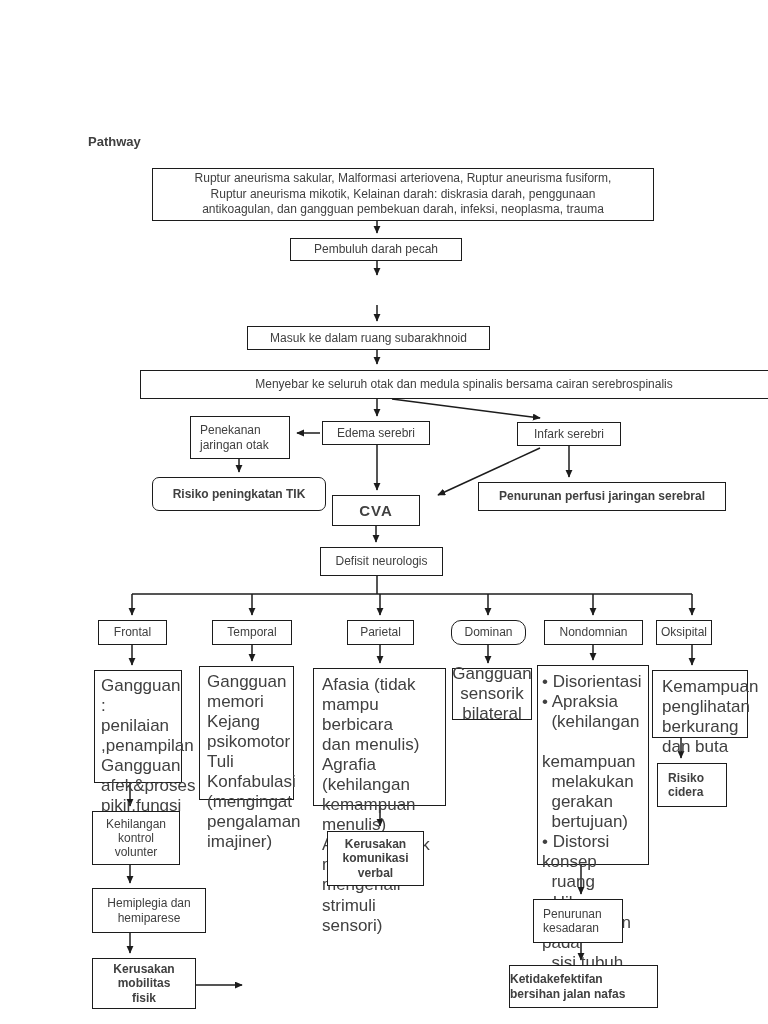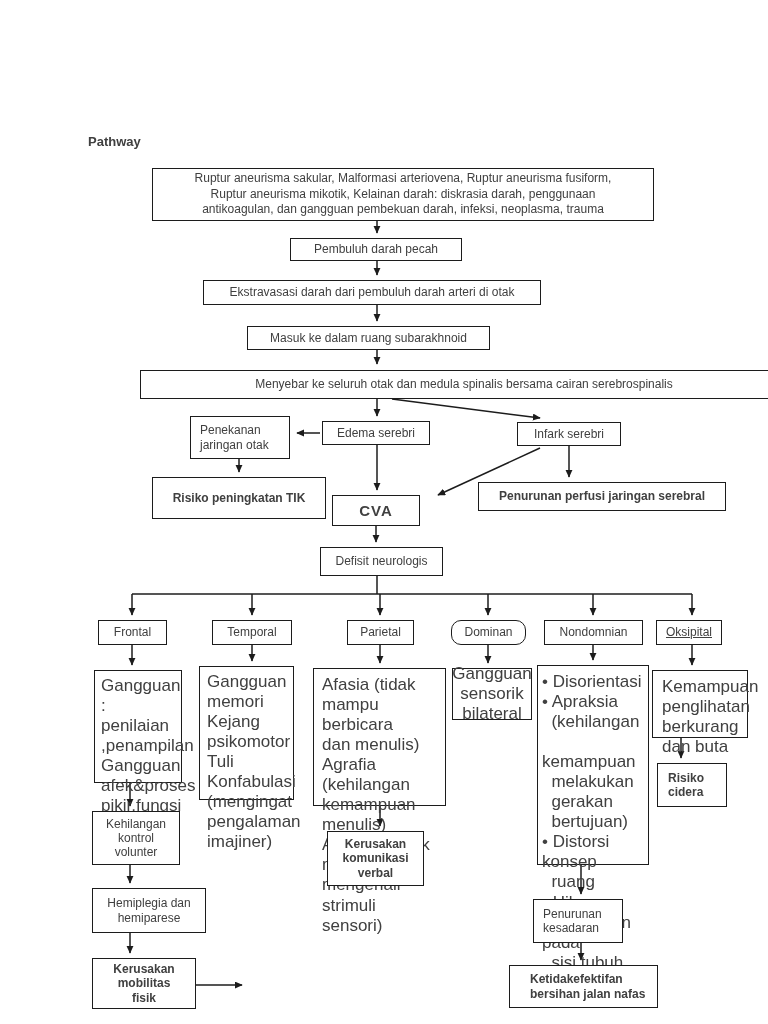--- a/index.html
+++ b/index.html
@@ -69,41 +69,40 @@
       <line x1="681" y1="690" x2="681" y2="710" marker-end="url(#ah)"></line>
       <line x1="581" y1="817" x2="581" y2="846" marker-end="url(#ah)"></line>
       <line x1="581" y1="895" x2="581" y2="912" marker-end="url(#ah)"></line>
     </g>
   </svg>
 
   <div class="node" style="left:152px;top:120px;width:502px;height:53px;line-height:1.3;">Ruptur aneurisma sakular, Malformasi arteriovena, Ruptur aneurisma fusiform,
 Ruptur aneurisma mikotik, Kelainan darah: diskrasia darah, penggunaan
 antikoagulan, dan gangguan pembekuan darah, infeksi, neoplasma, trauma</div>
   <div class="node" style="left:290px;top:190px;width:172px;height:23px;">Pembuluh darah pecah</div>
-  <div class="node" style="left:203px;top:232px;width:338px;height:25px;">Ekstravasasi darah dari pembuluh darah arteri di otak</div>
   <div class="node" style="left:247px;top:278px;width:243px;height:24px;">Masuk ke dalam ruang subarakhnoid</div>
   <div class="node" style="left:140px;top:322px;width:648px;height:29px;">Menyebar ke seluruh otak dan medula spinalis bersama cairan serebrospinalis</div>
 
   <div class="node leftalign" style="left:190px;top:368px;width:100px;height:43px;padding-left:9px;">Penekanan
 jaringan otak</div>
   <div class="node" style="left:322px;top:373px;width:108px;height:24px;">Edema serebri</div>
   <div class="node" style="left:517px;top:374px;width:104px;height:24px;">Infark serebri</div>
 
-  <div class="node bold" style="left:152px;top:429px;width:174px;height:42px;">Risiko peningkatan TIK</div>
+  <div class="node bold" style="left:152px;top:429px;width:174px;height:34px;border-radius:7px;">Risiko peningkatan TIK</div>
   <div class="node cva" style="left:332px;top:447px;width:88px;height:31px;">CVA</div>
   <div class="node bold" style="left:478px;top:434px;width:248px;height:29px;">Penurunan perfusi jaringan serebral</div>
 
   <div class="node" style="left:320px;top:499px;width:123px;height:29px;">Defisit neurologis</div>
 
   <div class="node" style="left:98px;top:572px;width:69px;height:25px;">Frontal</div>
   <div class="node" style="left:212px;top:572px;width:80px;height:25px;text-align:right;">Temporal</div>
   <div class="node" style="left:347px;top:572px;width:67px;height:25px;">Parietal</div>
   <div class="node" style="left:451px;top:572px;width:75px;height:25px;border-radius:10px;">Dominan</div>
   <div class="node" style="left:544px;top:572px;width:99px;height:25px;">Nondomnian</div>
-  <div class="node" style="left:656px;top:572px;width:66px;height:25px;text-decoration:underline;">Oksipital</div>
+  <div class="node" style="left:656px;top:572px;width:56px;height:25px;">Oksipital</div>
 
   <div class="node topalign leftalign fs11" style="left:94px;top:622px;width:88px;height:113px;padding:5px 6px;">Gangguan   :
 penilaian
 ,penampilan
 Gangguan
 afek&amp;proses
 pikir,fungsi
 motorik</div>
   <div class="node topalign leftalign fs11" style="left:199px;top:618px;width:95px;height:134px;padding:5px 7px;">Gangguan
 memori
@@ -155,16 +154,16 @@
   <div class="node bold" style="left:92px;top:910px;width:104px;height:51px;">Kerusakan
 mobilitas
 fisik</div>
 
   <div class="node bold" style="left:327px;top:783px;width:97px;height:55px;">Kerusakan
 komunikasi
 verbal</div>
 
   <div class="node leftalign" style="left:533px;top:851px;width:90px;height:44px;padding-left:9px;">Penurunan
 kesadaran</div>
-  <div class="node bold leftalign" style="left:509px;top:917px;width:149px;height:43px;padding-left:20px;">Ketidakefektifan
+  <div class="node bold leftalign" style="left:509px;top:917px;width:149px;height:43px;padding-left:0;">Ketidakefektifan
 bersihan jalan nafas</div>
 
 </div>
 
 </body></html>

